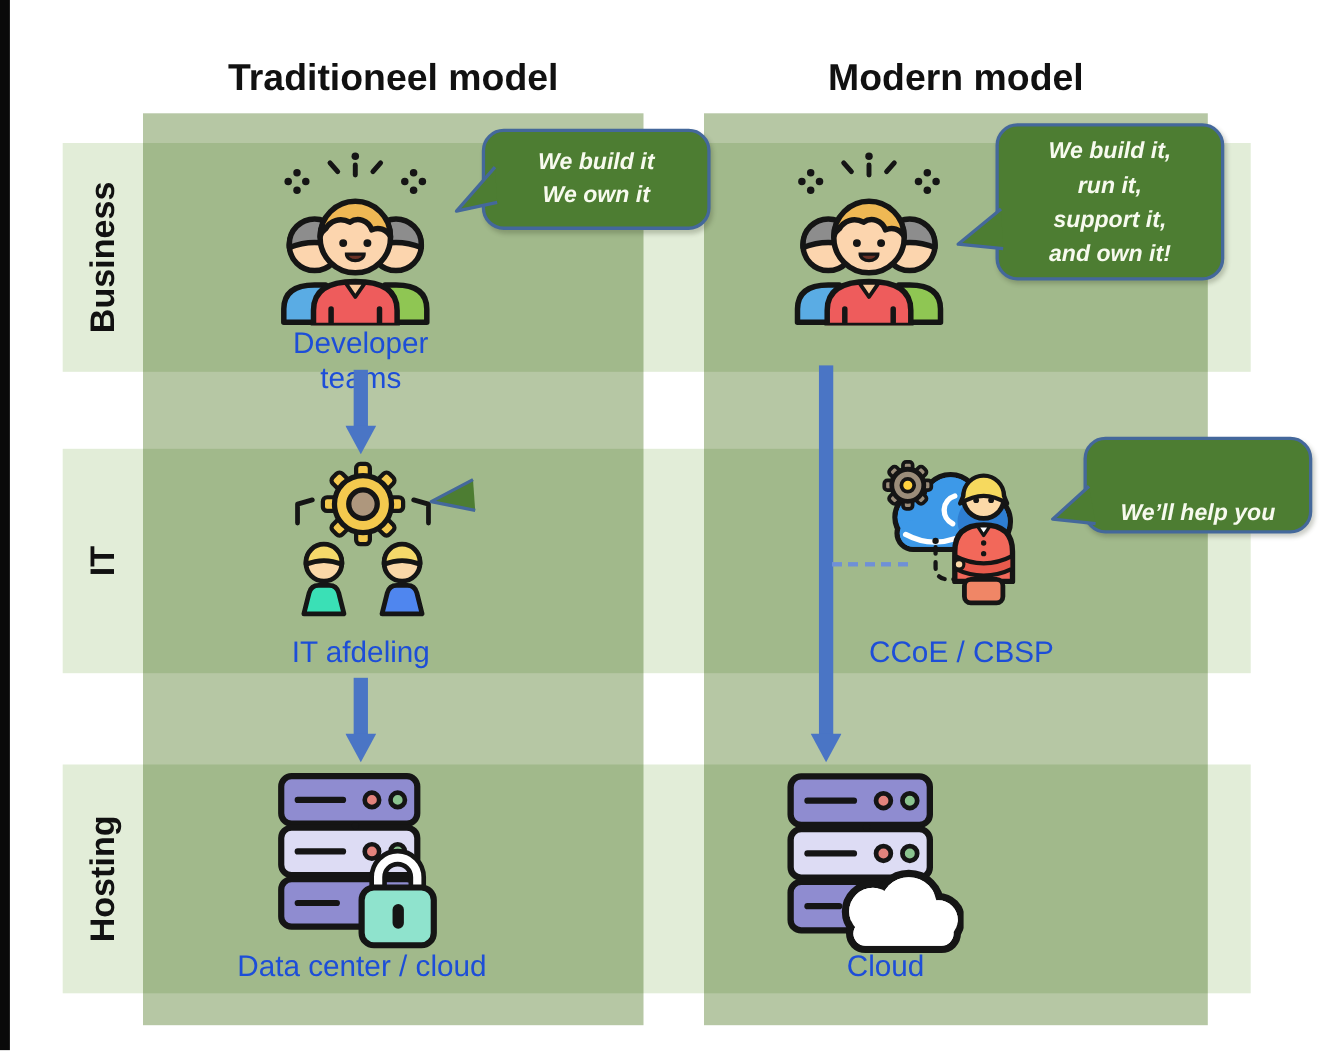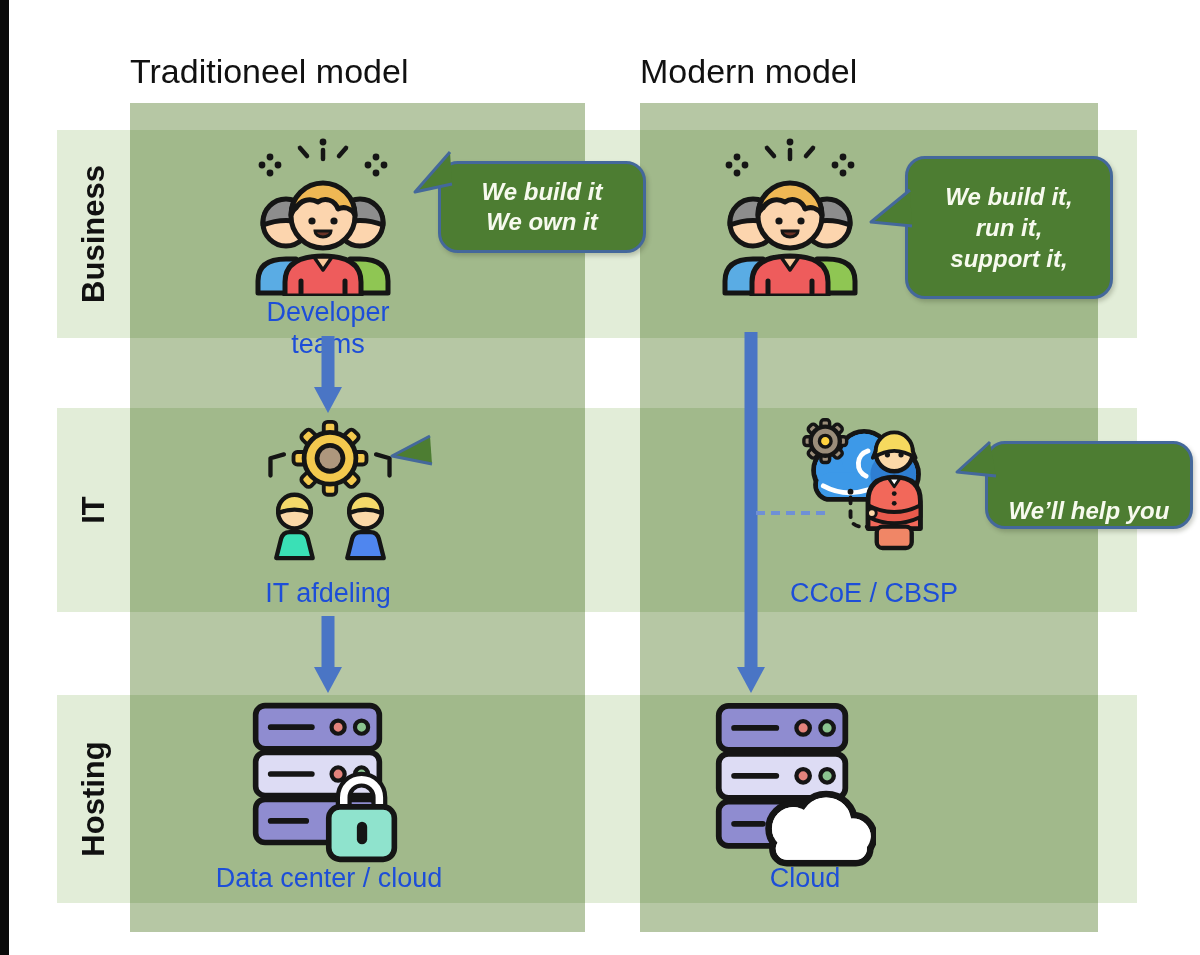--- a/index.html
+++ b/index.html
@@ -7,33 +7,33 @@
           font-family:"Liberation Sans", sans-serif;}
   .abs{position:absolute;}
   .black-bar{left:0;top:0;width:9px;height:955px;background:#0a0a0a;}
   .band{left:57px;width:1080px;background:#e2edd8;}
   .band.business{top:130px;height:208px;}
   .band.it{top:408px;height:204px;}
   .band.hosting{top:695px;height:208px;}
   .col{top:103px;height:829px;background:#b6c7a4;mix-blend-mode:multiply;}
   .col.left{left:130px;width:455px;}
   .col.right{left:640px;width:458px;}
-  .title{top:50px;height:42px;font-size:34px;font-weight:normal;color:#111;line-height:42px;}
+  .title{top:50px;height:42px;font-size:34px;font-weight:bold;color:#111;text-align:center;line-height:42px;}
   .title.left{left:130px;width:455px;}
   .title.right{left:640px;width:458px;}
   .rlabel{width:208px;height:40px;line-height:40px;text-align:center;font-size:31px;font-weight:bold;
           color:#111;transform:rotate(-90deg);}
   .rlabel.business{left:-10px;top:214px;}
   .rlabel.it{left:-10px;top:490px;}
   .rlabel.hosting{left:-10px;top:779px;}
   .ilabel{font-size:27px;color:#1d4ed8;text-align:center;height:32px;line-height:32px;}
   .bubble{background:#4d7d32;border:3px solid #44689b;border-radius:20px;color:#f7faee;
-          font-style:italic;font-weight:bold;font-size:24px;line-height:30px;text-align:center;
+          font-style:italic;font-weight:bold;font-size:21px;line-height:30px;text-align:center;
           display:flex;flex-direction:column;justify-content:center;
-          box-shadow:2px 3px 4px rgba(50,60,35,0.25);margin-top:44px;}
+          box-shadow:2px 3px 4px rgba(50,60,35,0.25);}
   .bubble.b1{left:438px;top:117px;width:202px;height:86px;}
   .bubble.b2{left:427px;top:395px;width:195px;height:84px;}
   .bubble.b3{left:905px;top:112px;width:202px;height:137px;line-height:31px;}
   .bubble.b4{left:985px;top:397px;width:202px;height:82px;justify-content:flex-end;}
   .dash-line{left:756px;top:511px;width:74px;height:4px;
              background:repeating-linear-gradient(90deg,#6f90d6 0 9px,transparent 9px 15px);}
 </style>
 </head>
 <body>
 
@@ -293,20 +293,21 @@
   </svg>
 
   <svg class="abs" style="left:388px;top:432px" width="46" height="38" viewBox="0 0 46 38">
     <path d="M42,4 L4,24 L44,32" fill="#4d7d32" stroke="#44689b" stroke-width="3" stroke-linejoin="round"></path>
   </svg>
 
   <div class="abs bubble b3">
     <div>We build it,</div>
     <div>run it,</div>
     <div>support it,</div>
+    <div>and own it!</div>
   </div>
   <svg class="abs" style="left:866px;top:186px" width="48" height="46" viewBox="0 0 48 46">
     <path d="M44,4 L5,36 L46,40" fill="#4d7d32" stroke="#44689b" stroke-width="3" stroke-linejoin="round"></path>
   </svg>
 
   <div class="abs bubble b4">
     <div>We’ll help you</div>
   </div>
   <svg class="abs" style="left:948px;top:438px" width="50" height="42" viewBox="0 0 50 42">
     <path d="M42,4 L9,34 L48,38" fill="#4d7d32" stroke="#44689b" stroke-width="3" stroke-linejoin="round"></path>

